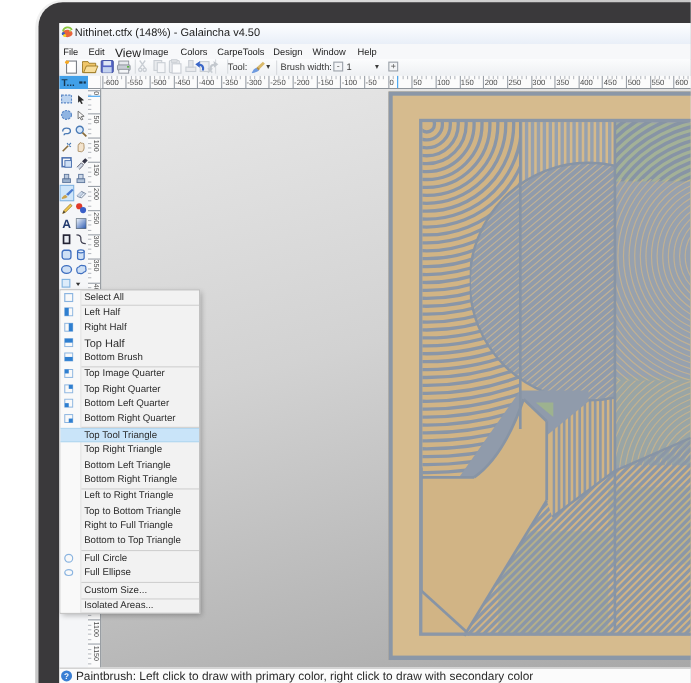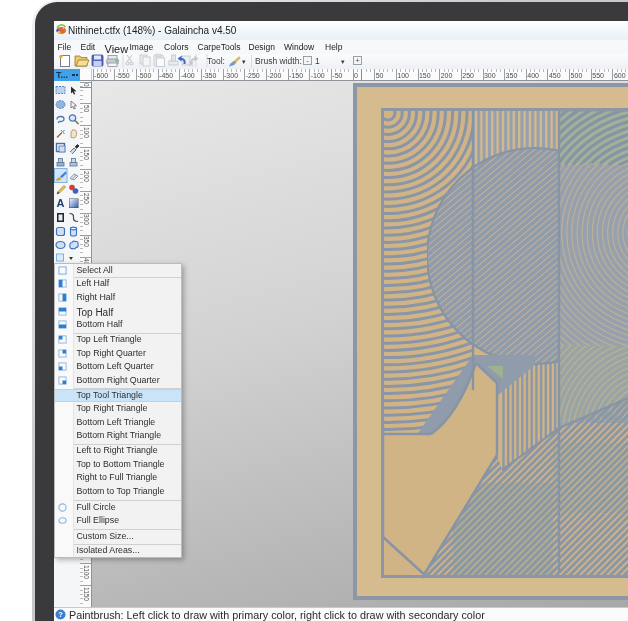--- a/index.html
+++ b/index.html
@@ -1029,26 +1029,26 @@
 <div style="position:absolute;left:76.5px;top:293.0px;font-size:8.8px;line-height:1.1;color:#2d2d2d;font-weight:400;white-space:nowrap;">Right Half</div>
 <svg style="position:absolute;left:57.5px;top:293.3px;" width="9" height="9" viewBox="0 0 10 10">
     <rect x="1" y="1" width="8" height="8" fill="none" stroke="#8ab4e0" stroke-width="1"></rect>
     <rect x="5" y="1" width="4" height="8" fill="#2f7fd0"></rect>
   </svg>
 <div style="position:absolute;left:76.5px;top:306.5px;font-size:10px;line-height:1.1;color:#2d2d2d;font-weight:400;white-space:nowrap;">Top Half</div>
 <svg style="position:absolute;left:57.5px;top:306.8px;" width="9" height="9" viewBox="0 0 10 10">
     <rect x="1" y="1" width="8" height="8" fill="none" stroke="#8ab4e0" stroke-width="1"></rect>
     <rect x="1" y="1" width="8" height="4" fill="#2f7fd0"></rect>
   </svg>
-<div style="position:absolute;left:76.5px;top:320.1px;font-size:8.8px;line-height:1.1;color:#2d2d2d;font-weight:400;white-space:nowrap;">Bottom Half</div>
+<div style="position:absolute;left:76.5px;top:320.1px;font-size:8.8px;line-height:1.1;color:#2d2d2d;font-weight:400;white-space:nowrap;">Bottom Brush</div>
 <svg style="position:absolute;left:57.5px;top:320.4px;" width="9" height="9" viewBox="0 0 10 10">
     <rect x="1" y="1" width="8" height="8" fill="none" stroke="#8ab4e0" stroke-width="1"></rect>
     <rect x="1" y="5" width="8" height="4" fill="#2f7fd0"></rect>
   </svg>
-<div style="position:absolute;left:76.5px;top:335.0px;font-size:8.8px;line-height:1.1;color:#2d2d2d;font-weight:400;white-space:nowrap;">Top Left Triangle</div>
+<div style="position:absolute;left:76.5px;top:335.0px;font-size:8.8px;line-height:1.1;color:#2d2d2d;font-weight:400;white-space:nowrap;">Top Image Quarter</div>
 <svg style="position:absolute;left:57.5px;top:335.3px;" width="9" height="9" viewBox="0 0 10 10">
     <rect x="1" y="1" width="8" height="8" fill="none" stroke="#8ab4e0" stroke-width="1"></rect>
     <rect x="1" y="1" width="4" height="4" fill="#2f7fd0"></rect>
   </svg>
 <div style="position:absolute;left:76.5px;top:348.5px;font-size:8.8px;line-height:1.1;color:#2d2d2d;font-weight:400;white-space:nowrap;">Top Right Quarter</div>
 <svg style="position:absolute;left:57.5px;top:348.8px;" width="9" height="9" viewBox="0 0 10 10">
     <rect x="1" y="1" width="8" height="8" fill="none" stroke="#8ab4e0" stroke-width="1"></rect>
     <rect x="5" y="1" width="4" height="4" fill="#2f7fd0"></rect>
   </svg>
 <div style="position:absolute;left:76.5px;top:362.1px;font-size:8.8px;line-height:1.1;color:#2d2d2d;font-weight:400;white-space:nowrap;">Bottom Left Quarter</div>

